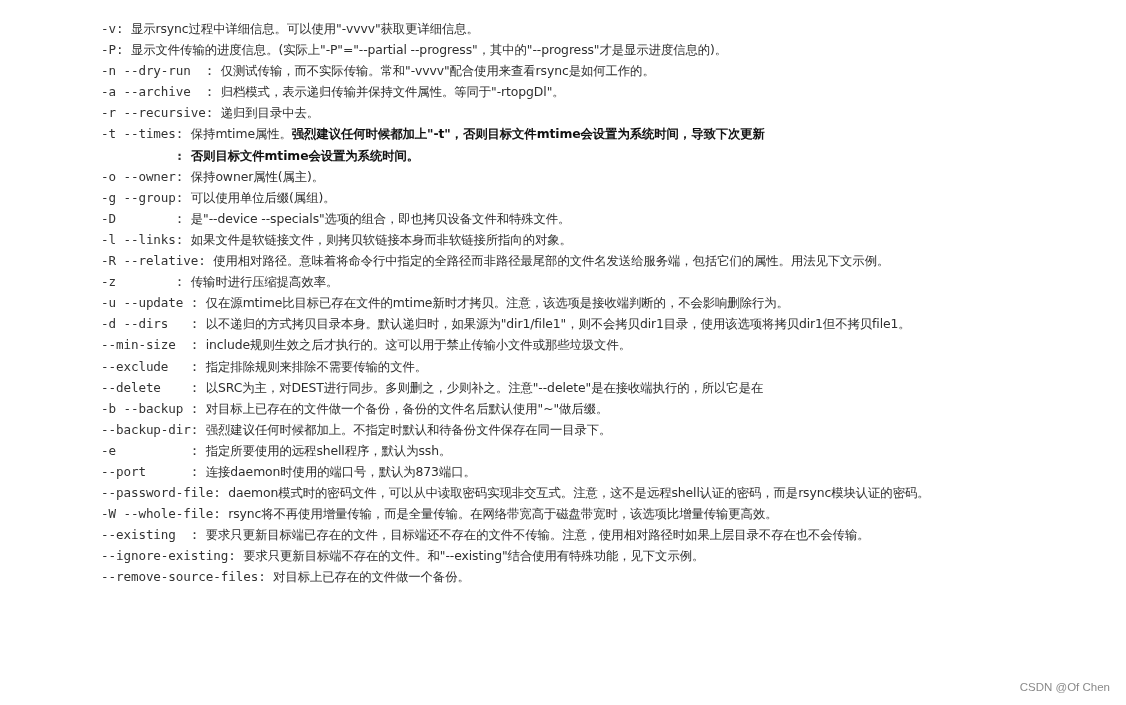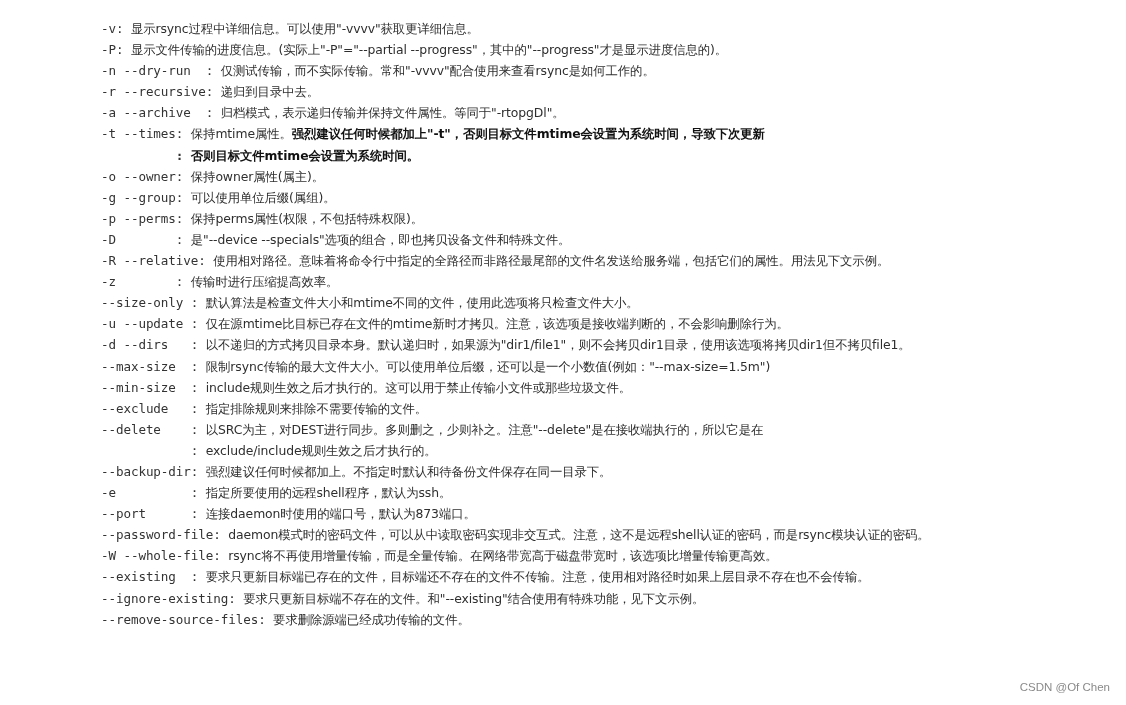--- a/index.html
+++ b/index.html
@@ -52,41 +52,39 @@
       margin-left: 18px;
     }
   </style>
 </head>
 <body>
 
 <div class="doc">
   <div class="line"><span class="opt">-v</span><span class="opt">: </span><span class="desc">显示rsync过程中详细信息。可以使用"-vvvv"获取更详细信息。</span></div>
   <div class="line"><span class="opt">-P</span><span class="opt">: </span><span class="desc">显示文件传输的进度信息。(实际上"-P"="--partial --progress"，其中的"--progress"才是显示进度信息的)。</span></div>
   <div class="line"><span class="opt">-n --dry-run  </span><span class="opt">: </span><span class="desc">仅测试传输，而不实际传输。常和"-vvvv"配合使用来查看rsync是如何工作的。</span></div>
+  <div class="line"><span class="opt">-a --archive  </span><span class="opt">: </span><span class="desc">归档模式，表示递归传输并保持文件属性。等同于"-rtopgDl"。</span></div>
   <div class="line"><span class="opt">-r --recursive</span><span class="opt">: </span><span class="desc">递归到目录中去。</span></div>
-  <div class="line"><span class="opt">-a --archive  </span><span class="opt">: </span><span class="desc">归档模式，表示递归传输并保持文件属性。等同于"-rtopgDl"。</span></div>
   <div class="line"><span class="opt">-t --times</span><span class="opt">: </span><span class="desc">保持mtime属性。</span><span class="desc bold">强烈建议任何时候都加上"-t"，否则目标文件mtime会设置为系统时间，导致下次更新</span></div>
   <div class="line bold"><span class="opt">          </span><span class="opt" style="font-weight:bold;">: </span><span class="desc">否则目标文件mtime会设置为系统时间。</span></div>
   <div class="line"><span class="opt">-o --owner</span><span class="opt">: </span><span class="desc">保持owner属性(属主)。</span></div>
   <div class="line"><span class="opt">-g --group</span><span class="opt">: </span><span class="desc">可以使用单位后缀(属组)。</span></div>
-  <div class="line"><span class="opt">-p --perms</span><span class="opt">: </span><span class="desc">保持perms属性(权限，不包括特殊权限)。</span></div>
   <div class="line"><span class="opt">-D        </span><span class="opt">: </span><span class="desc">是"--device --specials"选项的组合，即也拷贝设备文件和特殊文件。</span></div>
+  <div class="line"><span class="opt">-l --links</span><span class="opt">: </span><span class="desc">如果文件是软链接文件，则拷贝软链接本身而非软链接所指向的对象。</span></div>
   <div class="line"><span class="opt">-R --relative</span><span class="opt">: </span><span class="desc">使用相对路径。意味着将命令行中指定的全路径而非路径最尾部的文件名发送给服务端，包括它们的属性。用法见下文示例。</span></div>
   <div class="line"><span class="opt">-z        </span><span class="opt">: </span><span class="desc">传输时进行压缩提高效率。</span></div>
-  <div class="line"><span class="opt">--size-only </span><span class="opt">: </span><span class="desc">默认算法是检查文件大小和mtime不同的文件，使用此选项将只检查文件大小。</span></div>
   <div class="line"><span class="opt">-u --update </span><span class="opt">: </span><span class="desc">仅在源mtime比目标已存在文件的mtime新时才拷贝。注意，该选项是接收端判断的，不会影响删除行为。</span></div>
   <div class="line"><span class="opt">-d --dirs   </span><span class="opt">: </span><span class="desc">以不递归的方式拷贝目录本身。默认递归时，如果源为"dir1/file1"，则不会拷贝dir1目录，使用该选项将拷贝dir1但不拷贝file1。</span></div>
-  <div class="line"><span class="opt">--max-size  </span><span class="opt">: </span><span class="desc">限制rsync传输的最大文件大小。可以使用单位后缀，还可以是一个小数值(例如："--max-size=1.5m")</span></div>
   <div class="line"><span class="opt">--min-size  </span><span class="opt">: </span><span class="desc">include规则生效之后才执行的。这可以用于禁止传输小文件或那些垃圾文件。</span></div>
   <div class="line"><span class="opt">--exclude   </span><span class="opt">: </span><span class="desc">指定排除规则来排除不需要传输的文件。</span></div>
   <div class="line"><span class="opt">--delete    </span><span class="opt">: </span><span class="desc">以SRC为主，对DEST进行同步。多则删之，少则补之。注意"--delete"是在接收端执行的，所以它是在</span></div>
-  <div class="line"><span class="opt">            </span><span class="opt">: </span><span class="desc">exclude/include规则生效之后才执行的。</span></div>
+  <div class="line"><span class="opt">-b --backup </span><span class="opt">: </span><span class="desc">对目标上已存在的文件做一个备份，备份的文件名后默认使用"~"做后缀。</span></div>
   <div class="line"><span class="opt">--backup-dir</span><span class="opt">: </span><span class="desc">强烈建议任何时候都加上。不指定时默认和待备份文件保存在同一目录下。</span></div>
   <div class="line"><span class="opt">-e          </span><span class="opt">: </span><span class="desc">指定所要使用的远程shell程序，默认为ssh。</span></div>
   <div class="line"><span class="opt">--port      </span><span class="opt">: </span><span class="desc">连接daemon时使用的端口号，默认为873端口。</span></div>
   <div class="line"><span class="opt">--password-file</span><span class="opt">: </span><span class="desc">daemon模式时的密码文件，可以从中读取密码实现非交互式。注意，这不是远程shell认证的密码，而是rsync模块认证的密码。</span></div>
   <div class="line"><span class="opt">-W --whole-file</span><span class="opt">: </span><span class="desc">rsync将不再使用增量传输，而是全量传输。在网络带宽高于磁盘带宽时，该选项比增量传输更高效。</span></div>
   <div class="line"><span class="opt">--existing  </span><span class="opt">: </span><span class="desc">要求只更新目标端已存在的文件，目标端还不存在的文件不传输。注意，使用相对路径时如果上层目录不存在也不会传输。</span></div>
   <div class="line"><span class="opt">--ignore-existing</span><span class="opt">: </span><span class="desc">要求只更新目标端不存在的文件。和"--existing"结合使用有特殊功能，见下文示例。</span></div>
-  <div class="line"><span class="opt">--remove-source-files</span><span class="opt">: </span><span class="desc">要求删除源端已经成功传输的文件。</span></div>
+  <div class="line"><span class="opt">--remove-source-files</span><span class="opt">: </span><span class="desc">对目标上已存在的文件做一个备份。</span></div>
 </div>
 
 <div class="watermark">CSDN @Of Chen</div>
 
 </body></html>

